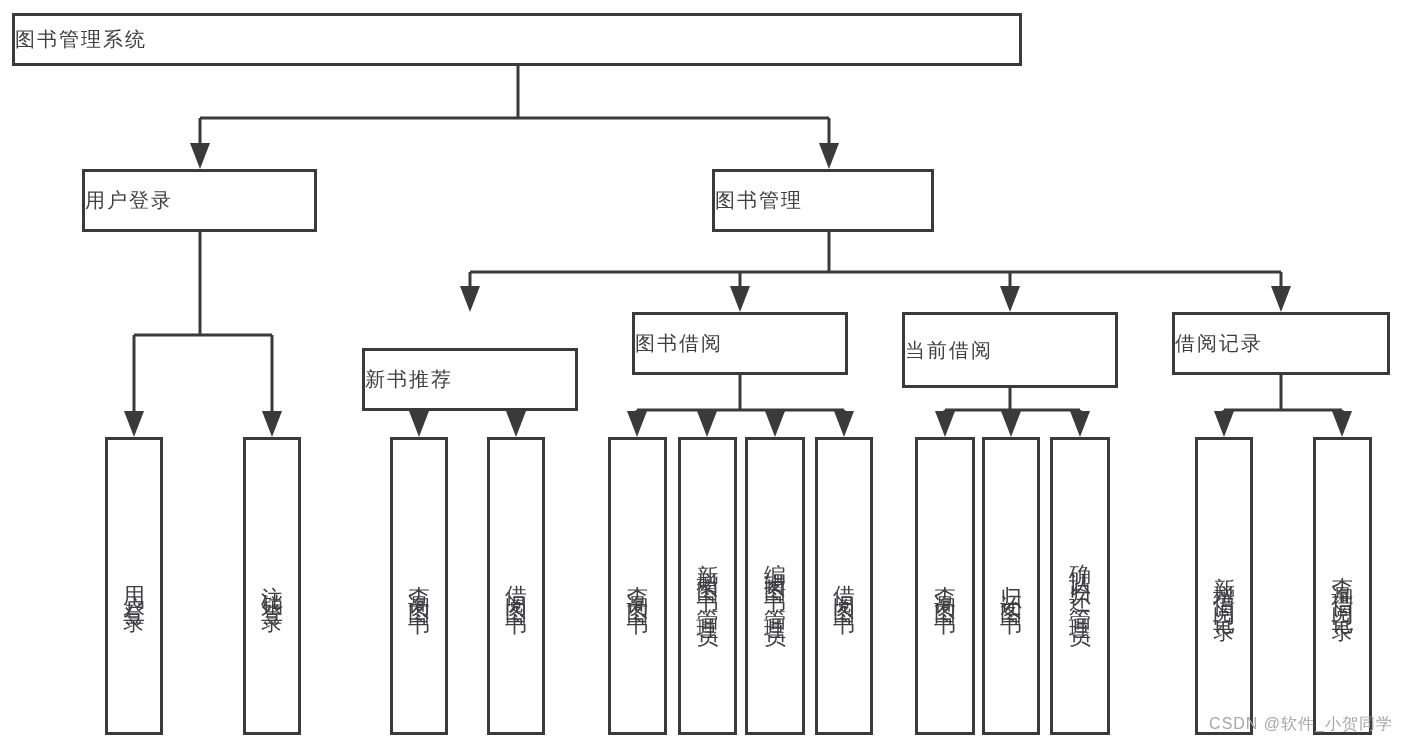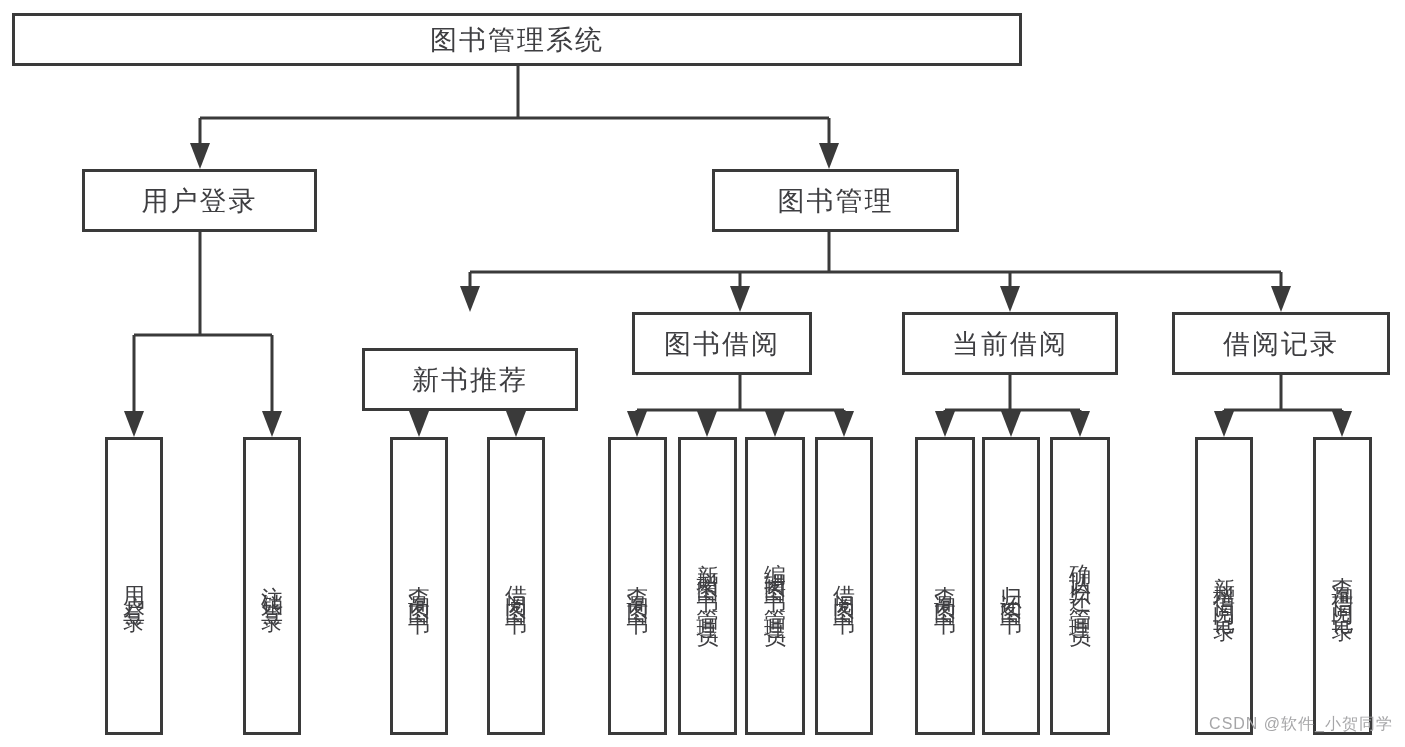--- a/index.html
+++ b/index.html
@@ -24,22 +24,22 @@
     width: 1405px; height: 747px;
     color: var(--line);
     z-index: 0;
   }
   .hnode {
     position: absolute;
     border: 3px solid var(--line);
     background: #ffffff;
     display: flex;
     align-items: center;
-    justify-content: center;
-    font-size: 27px;
+    justify-content: flex-start;
+    font-size: 20px;
     letter-spacing: 2px;
     color: var(--text);
     z-index: 1;
   }
   .vnode {
     position: absolute;
     top: 437px;
     height: 298px;
     border: 3px solid var(--line);
     background: #ffffff;
@@ -112,31 +112,31 @@
     </g>
   </svg>
 
   <div class="hnode" style="left:12px; top:13px; width:1010px; height:53px;">
     <span>图书管理系统</span>
   </div>
 
   <div class="hnode" style="left:82px; top:169px; width:235px; height:63px;">
     <span>用户登录</span>
   </div>
-  <div class="hnode" style="left:712px; top:169px; width:247px; height:63px;">
+  <div class="hnode" style="left:712px; top:169px; width:222px; height:63px;">
     <span>图书管理</span>
   </div>
 
   <div class="hnode" style="left:362px; top:312px; width:216px; height:63px;margin-top:36px;">
     <span>新书推荐</span>
   </div>
-  <div class="hnode" style="left:632px; top:312px; width:180px; height:63px;">
+  <div class="hnode" style="left:632px; top:312px; width:216px; height:63px;">
     <span>图书借阅</span>
   </div>
-  <div class="hnode" style="left:902px; top:312px; width:216px; height:63px;">
+  <div class="hnode" style="left:902px; top:312px; width:216px; height:76px;">
     <span>当前借阅</span>
   </div>
   <div class="hnode" style="left:1172px; top:312px; width:218px; height:63px;">
     <span>借阅记录</span>
   </div>
 
   <div class="vnode" style="left:105px; width:58px;">
     <span class="vtext">用户登录</span>
   </div>
   <div class="vnode" style="left:243px; width:58px;">

